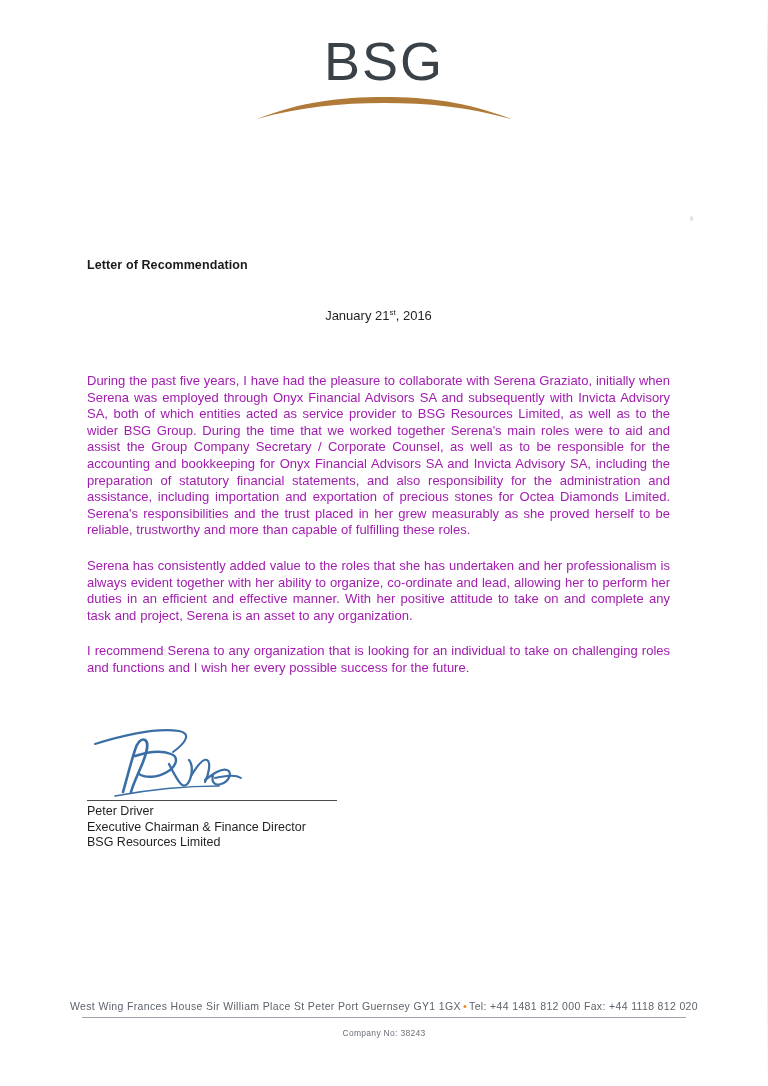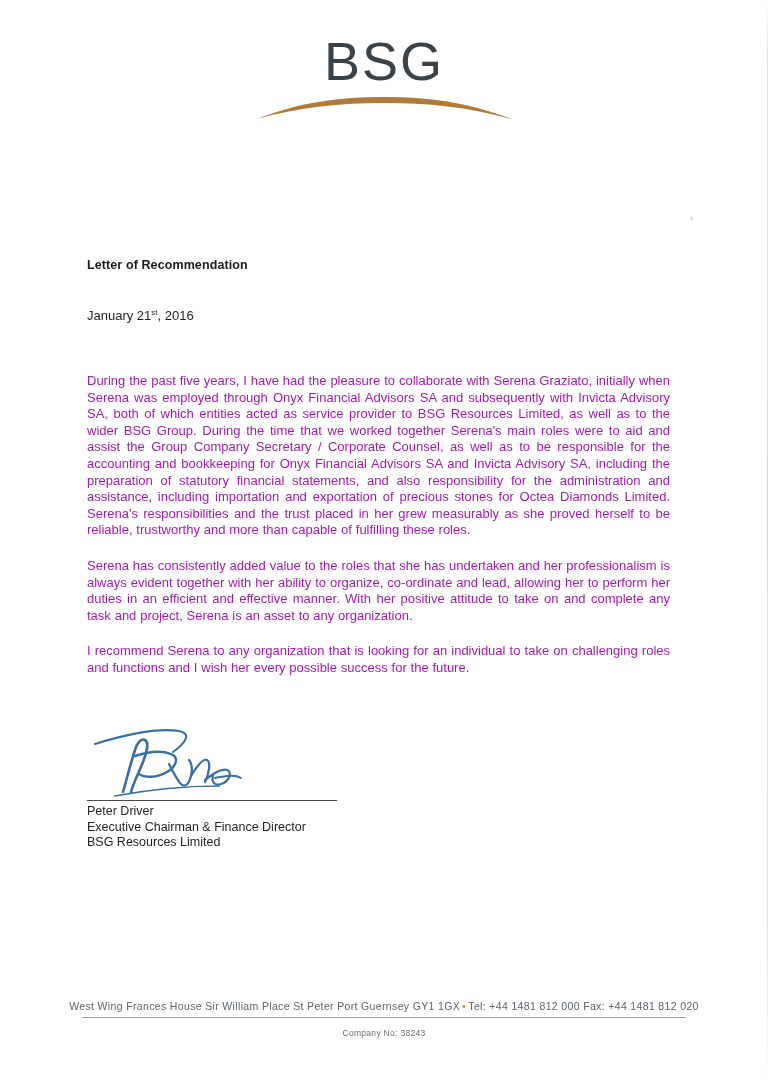--- a/index.html
+++ b/index.html
@@ -82,21 +82,21 @@
     font-size: 12.5px;
     font-weight: bold;
     color: #1b1b1b;
     letter-spacing: 0.1px;
   }
   .date {
     position: absolute;
     left: 87px;
     top: 308px;
     width: 583px;
-    text-align: left;
+    text-align: center;
     font-size: 13px;
     color: #231f20;
   }
   .date sup {
     font-size: 8px;
     vertical-align: super;
   }
 
   .body-copy {
     position: absolute;
@@ -217,18 +217,18 @@
         </g>
       </svg>
     </div>
     <div class="signature-rule"></div>
     <div class="signatory">Peter Driver
 Executive Chairman &amp; Finance Director
 BSG Resources Limited</div>
   </div>
 
   <div class="footer">
-    <div class="footer-address"><span>West Wing  Frances House  Sir William Place  St Peter Port  Guernsey  GY1 1GX</span><span class="footer-dot">•</span><span>Tel: +44 1481 812 000  Fax: +44 1481 812 020</span></div>
+    <div class="footer-address"><span>West Wing  Frances House  Sir William Place  St Peter Port  Guernsey  GY1 1GX</span><span class="footer-dot">•</span><span>Tel: +44 1481 812 000  Fax: +44 1118 812 020</span></div>
     <div class="footer-rule"></div>
     <div class="footer-company">Company No: 38243</div>
   </div>
 
 </div>
 
 </body></html>

